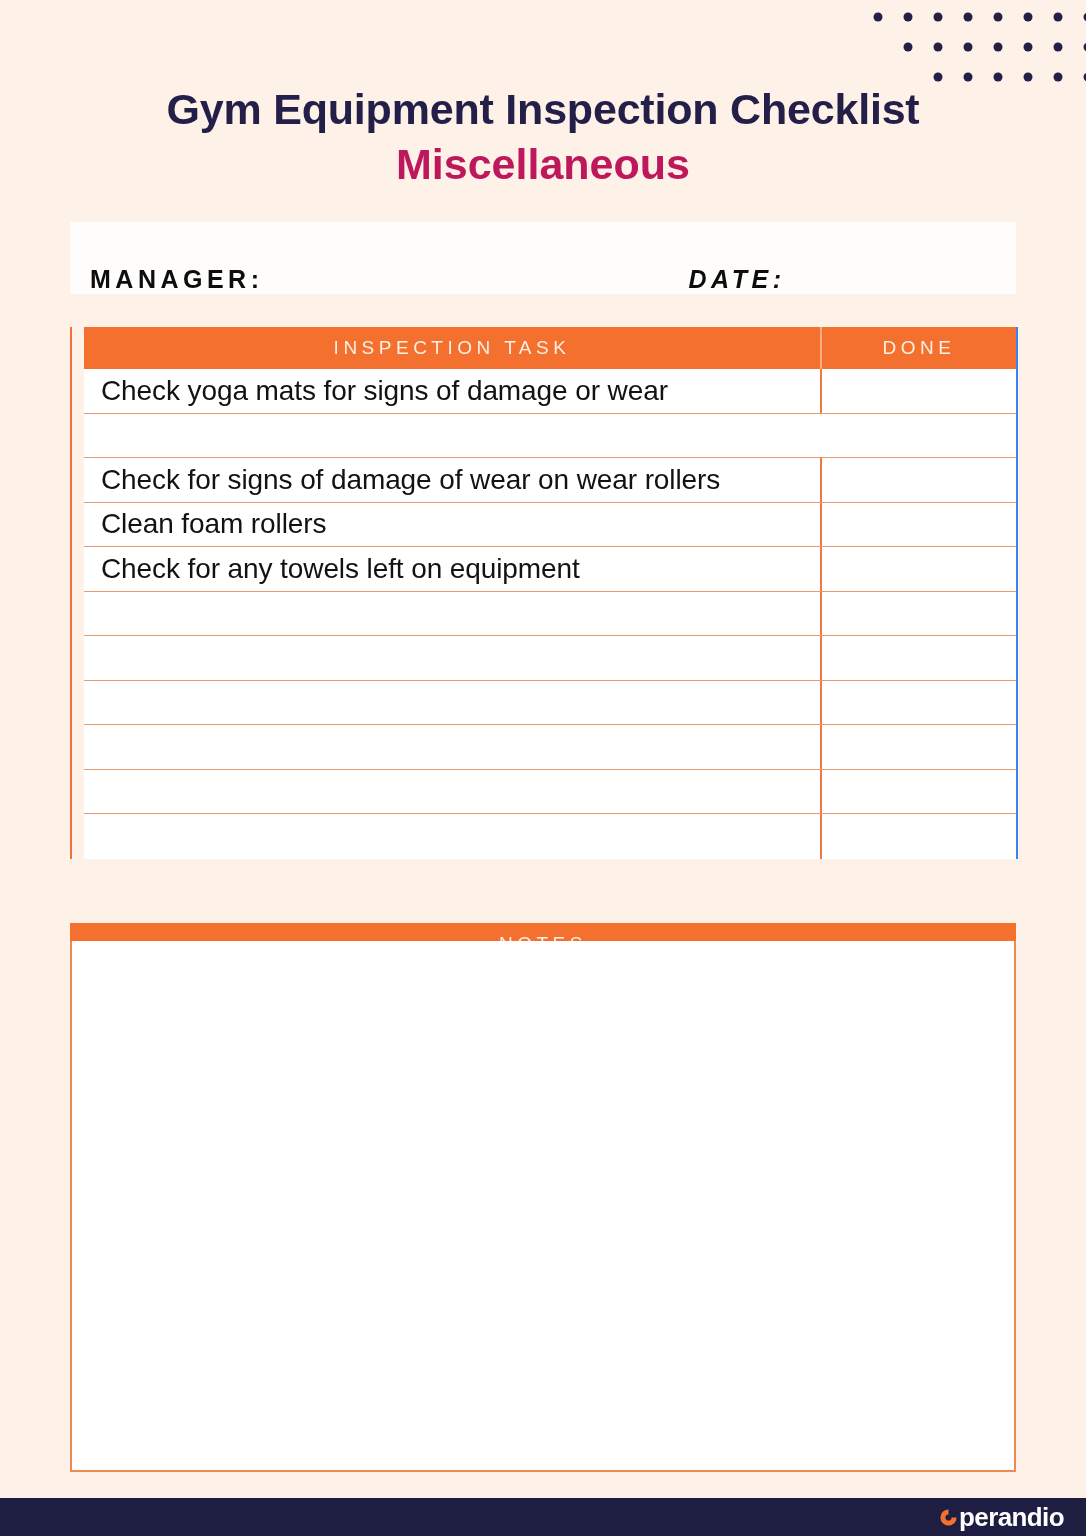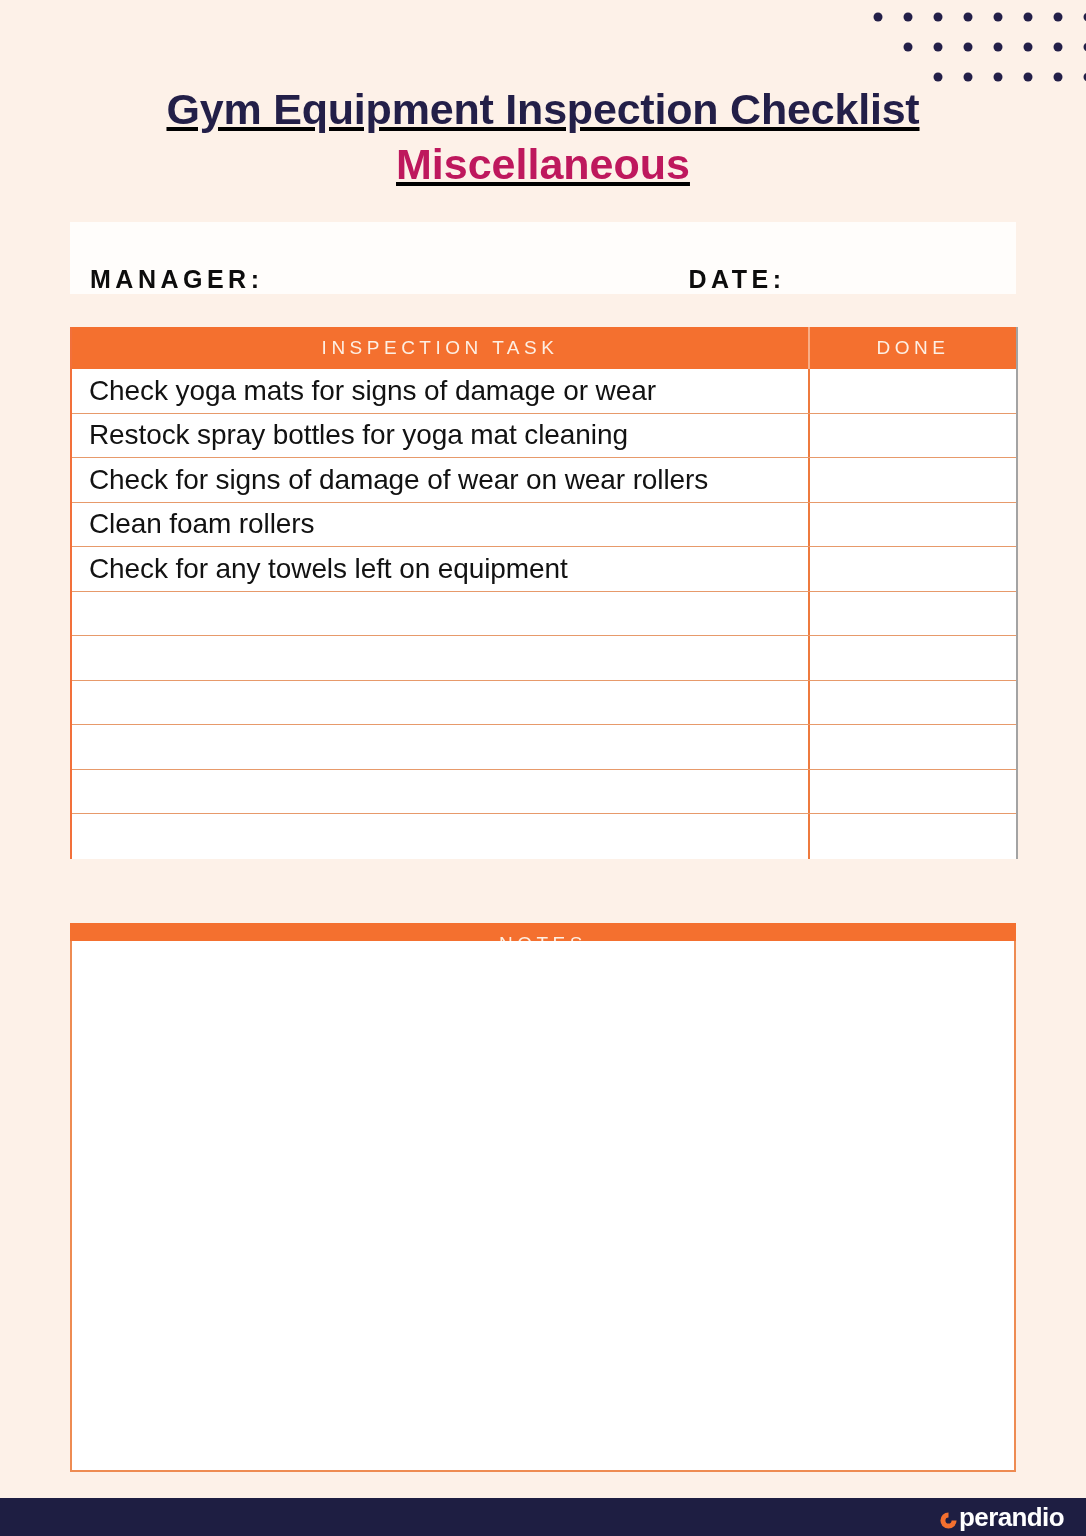--- a/index.html
+++ b/index.html
@@ -25,21 +25,20 @@
     pointer-events: none;
   }
 
   
   .title-block {
     position: absolute;
     top: 84px;
     left: 0;
     width: 1086px;
     text-align: center;
-    text-decoration: underline;
   }
   .title-main {
     font-size: 43px;
     font-weight: bold;
     color: #231F48;
     letter-spacing: -0.2px;
     line-height: 1.18;
     margin: 0;
   }
   .title-sub {
@@ -62,31 +61,32 @@
     display: flex;
     align-items: flex-end;
   }
   .meta-label {
     font-size: 25px;
     font-weight: bold;
     color: #0D0D0D;
     letter-spacing: 4.5px;
   }
   .meta-manager { margin-left: 20px; }
-  .meta-date { margin-left: 425px; }
+  .meta-date { margin-left: 425px; font-style: italic; }
 
   
   .table {
     position: absolute;
     top: 327px;
     left: 70px;
     width: 948px;
     border-left: 2px solid #F2703A;
-    border-right: 2px solid #a3a3a3;
-    box-sizing: border-box;
+    border-right: 2px solid #3b82f6;
+    box-sizing: border-box;
+    padding-left: 12px;
   }
   .thead {
     display: flex;
     background: #F4702F;
     height: 42px;
   }
   .th {
     display: flex;
     align-items: center;
     justify-content: center;
@@ -162,21 +162,21 @@
     width: 1086px;
     height: 38px;
     background: #1E1E42;
   }
   .logo {
     position: absolute;
     right: 22px;
     top: 50%;
     transform: translateY(-50%);
     display: flex;
-    align-items: flex-end;
+    align-items: center;
   }
   .logo-mark {
     width: 19px;
     height: 19px;
     margin-right: 1px;
     flex: 0 0 auto;
   }
   .logo-text {
     font-size: 26px;
     font-weight: bold;
@@ -230,21 +230,20 @@
   <div class="thead">
     <div class="th th-task">INSPECTION TASK</div>
     <div class="th th-done">DONE</div>
   </div>
   <div id="table-body">
       <div class="trow">
         <div class="cell-task">Check yoga mats for signs of damage or wear</div>
         <div class="cell-done"></div>
       </div>
       <div class="trow">
-        <div class="cell-task">Restock spray bottles for yoga mat cleaning</div>
         <div class="cell-done"></div>
       </div>
       <div class="trow">
         <div class="cell-task">Check for signs of damage of wear on wear rollers</div>
         <div class="cell-done"></div>
       </div>
       <div class="trow">
         <div class="cell-task">Clean foam rollers</div>
         <div class="cell-done"></div>
       </div>

